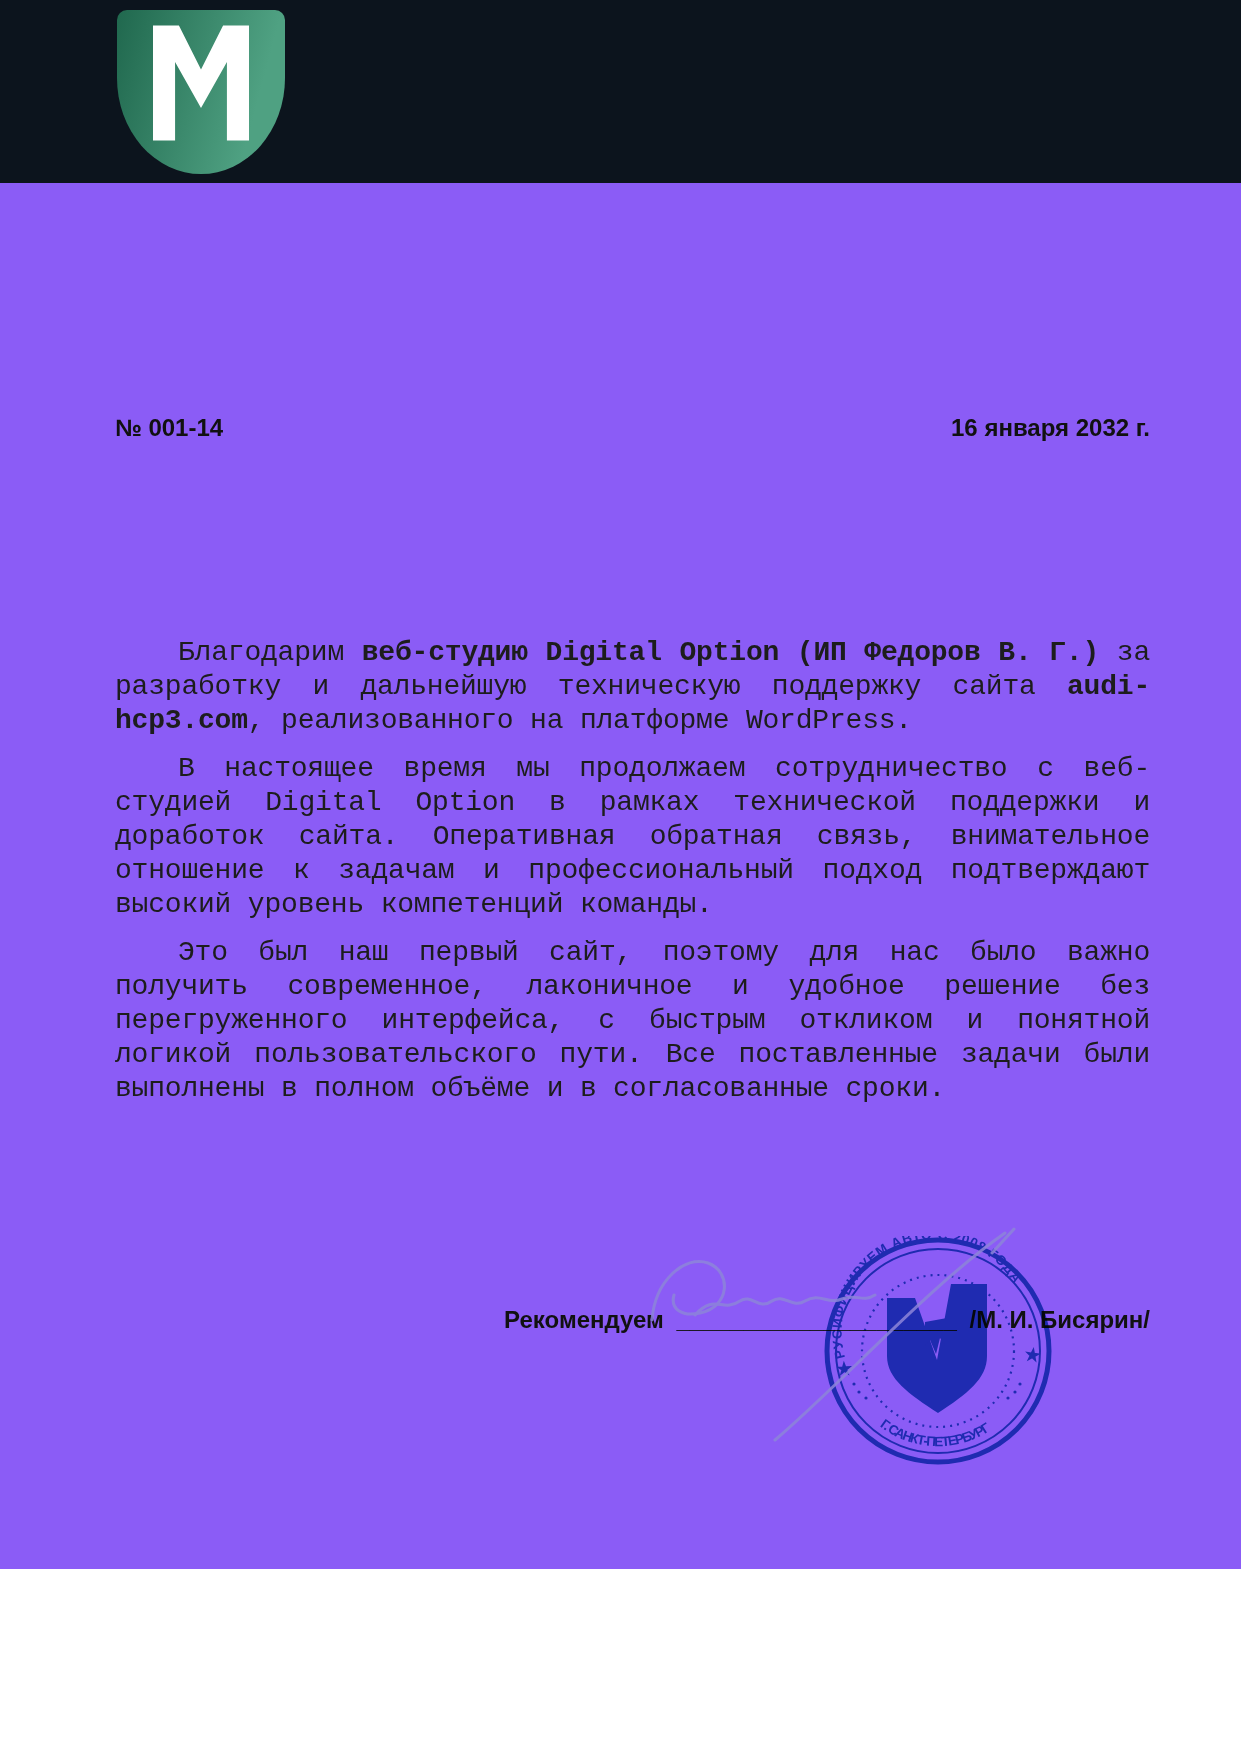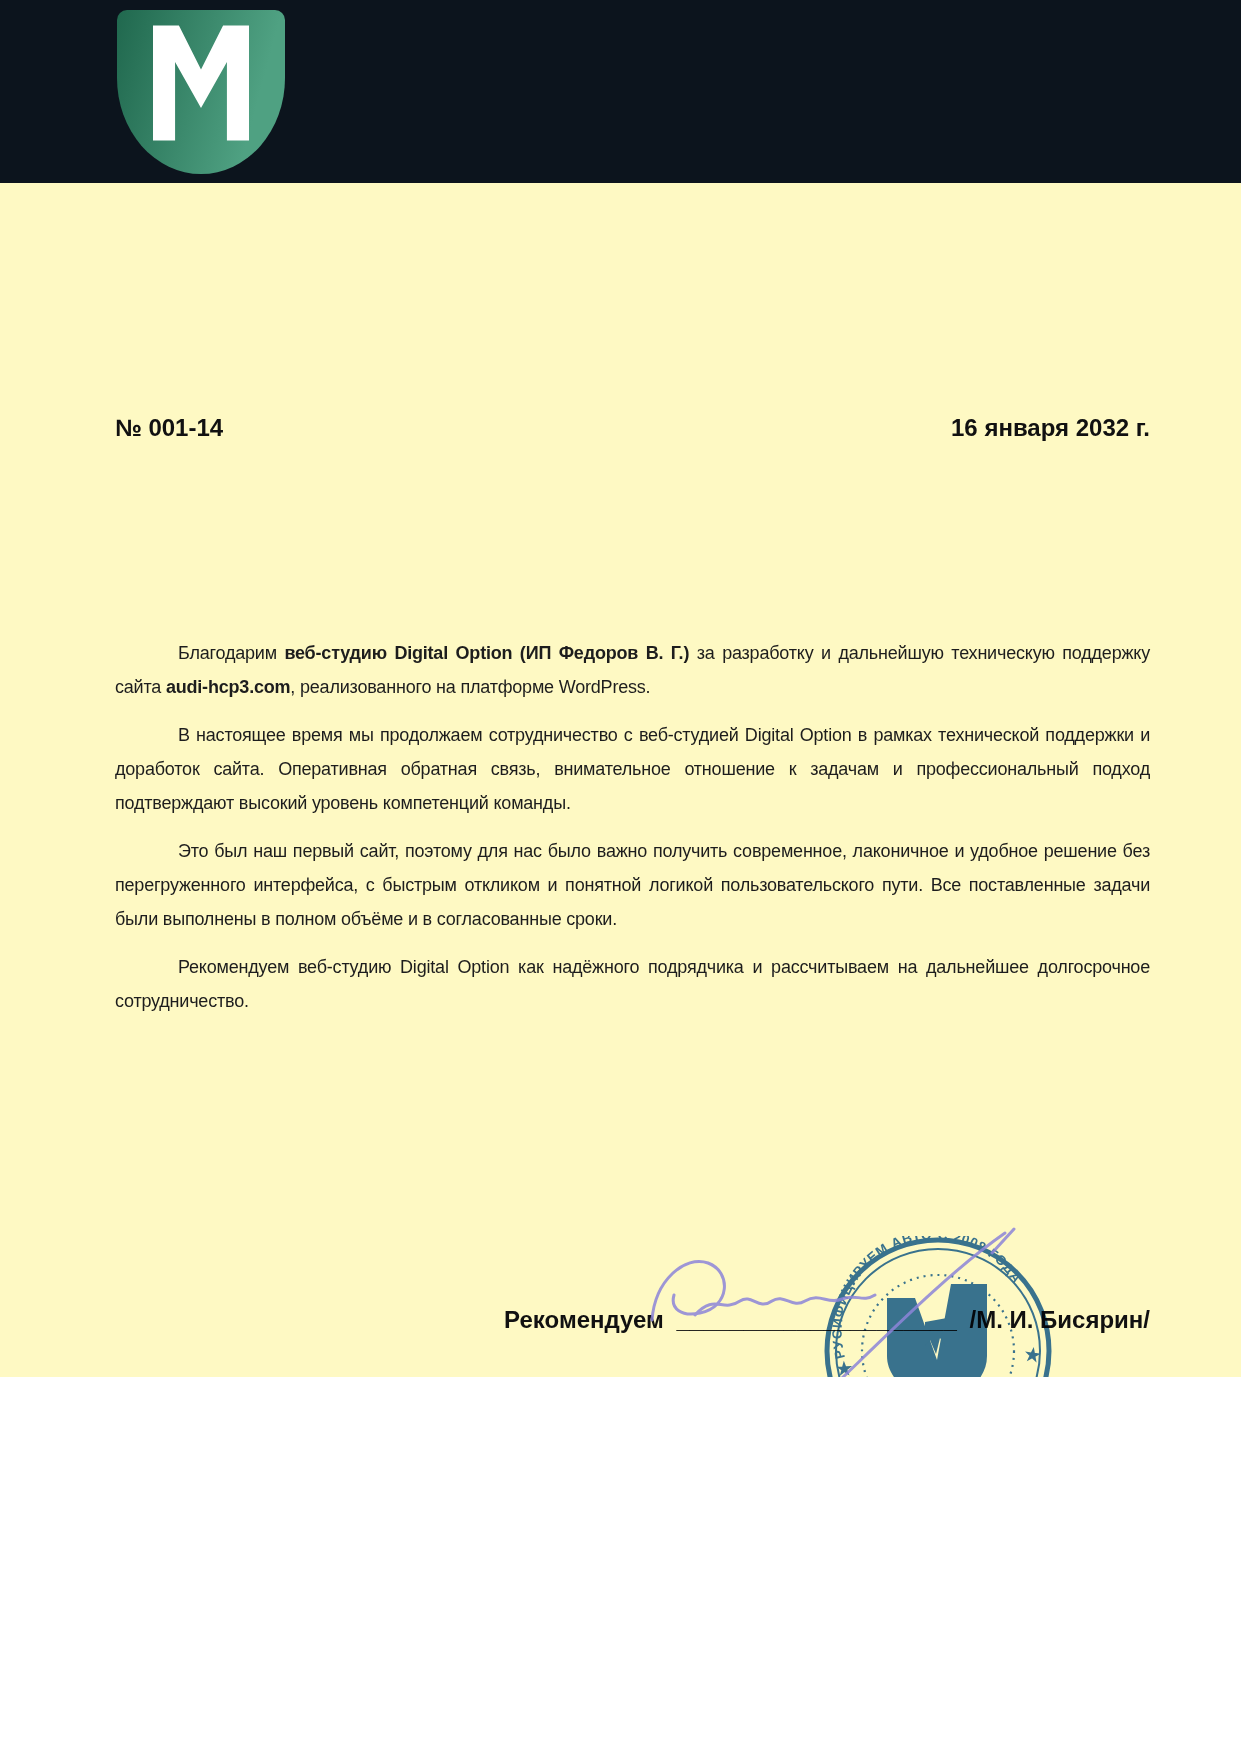--- a/index.html
+++ b/index.html
@@ -5,41 +5,41 @@
   :root{
     --band:#0c141d;
     --g1:#20684e;
     --g2:#4fa182;
     --blue:#2e6db4;
     --ink:#8d85d9;
     --text:#1d1d1d;
   }
   html,body{margin:0;padding:0;background:#ffffff;}
   .page{
-    position:relative;width:1241px;height:1377px;background:#fef9c3;overflow:hidden;
+    position:relative;width:1241px;height:1569px;background:#8b5cf6;overflow:hidden;
     font-family:"Liberation Sans","DejaVu Sans",sans-serif;color:var(--text);
   }
   .band{position:absolute;left:0;width:1241px;background:var(--band);}
   .header{top:0;height:183px;}
   .footer{top:1660px;height:95px;}
   .logo-shield{
     position:absolute;left:117px;top:10px;width:168px;height:164px;
     background:linear-gradient(105deg,var(--g1) 0%,var(--g2) 78%);
     border-radius:10px 10px 84px 84px / 10px 10px 96px 96px;
   }
   .logo-shield svg{position:absolute;left:36px;top:14px;}
   .meta-row{
     position:absolute;left:115px;top:414px;width:1035px;
     display:flex;justify-content:space-between;
     font-size:24px;font-weight:bold;line-height:28px;color:#111;
   }
   .body-text{position:absolute;left:115px;top:636px;width:1035px;}
   .body-text p{
-    margin:0 0 14px 0;font-size:18px;line-height:34px;text-align:justify;
-    text-indent:63px;color:var(--text);letter-spacing:-0.2px;
+    margin:0 0 14px 0;font-size:28px;line-height:34px;text-align:justify;
+    text-indent:63px;color:var(--text);letter-spacing:-0.2px;font-family:Liberation Mono, monospace;
   }
   .body-text b{font-weight:bold;}
   .sig-row{
     position:absolute;top:1306px;right:91px;white-space:nowrap;
     font-size:24px;font-weight:bold;color:#111;z-index:1;
   }
   .sig-row .sig-line{letter-spacing:0;margin:0 6px;}
   .ink-svg{position:absolute;left:600px;top:1225px;z-index:3;pointer-events:none;}
   .stamp-svg{position:absolute;left:823px;top:1236px;z-index:2;mix-blend-mode:multiply;opacity:.95;}
   .stamp-text{font-family:"Liberation Sans",sans-serif;font-weight:bold;fill:var(--blue);}
@@ -66,21 +66,20 @@
 
   <div class="meta-row">
     <span>№ 001-14</span>
     <span>16 января 2032 г.</span>
   </div>
 
   <div class="body-text">
       <p><span>Благодарим </span><b>веб-студию Digital Option (ИП Федоров В. Г.)</b><span> за разработку и дальнейшую техническую поддержку сайта </span><b>audi-hcp3.com</b><span>, реализованного на платформе WordPress.</span></p>
       <p><span>В настоящее время мы продолжаем сотрудничество с веб-студией Digital Option в рамках технической поддержки и доработок сайта. Оперативная обратная связь, внимательное отношение к задачам и профессиональный подход подтверждают высокий уровень компетенций команды.</span></p>
       <p><span>Это был наш первый сайт, поэтому для нас было важно получить современное, лаконичное и удобное решение без перегруженного интерфейса, с быстрым откликом и понятной логикой пользовательского пути. Все поставленные задачи были выполнены в полном объёме и в согласованные сроки.</span></p>
-      <p><span>Рекомендуем веб-студию Digital Option как надёжного подрядчика и рассчитываем на дальнейшее долгосрочное сотрудничество.</span></p>
     </div>
 
   <div class="sig-row">
     <span>Рекомендуем</span>
     <span class="sig-line">_____________________</span>
     <span>/М. И. Бисярин/</span>
   </div>
 
   <svg class="ink-svg" width="440" height="230" viewBox="0 0 440 230">
     <g fill="none" stroke="#8d85d9" stroke-width="3" stroke-linecap="round" opacity="0.85">

